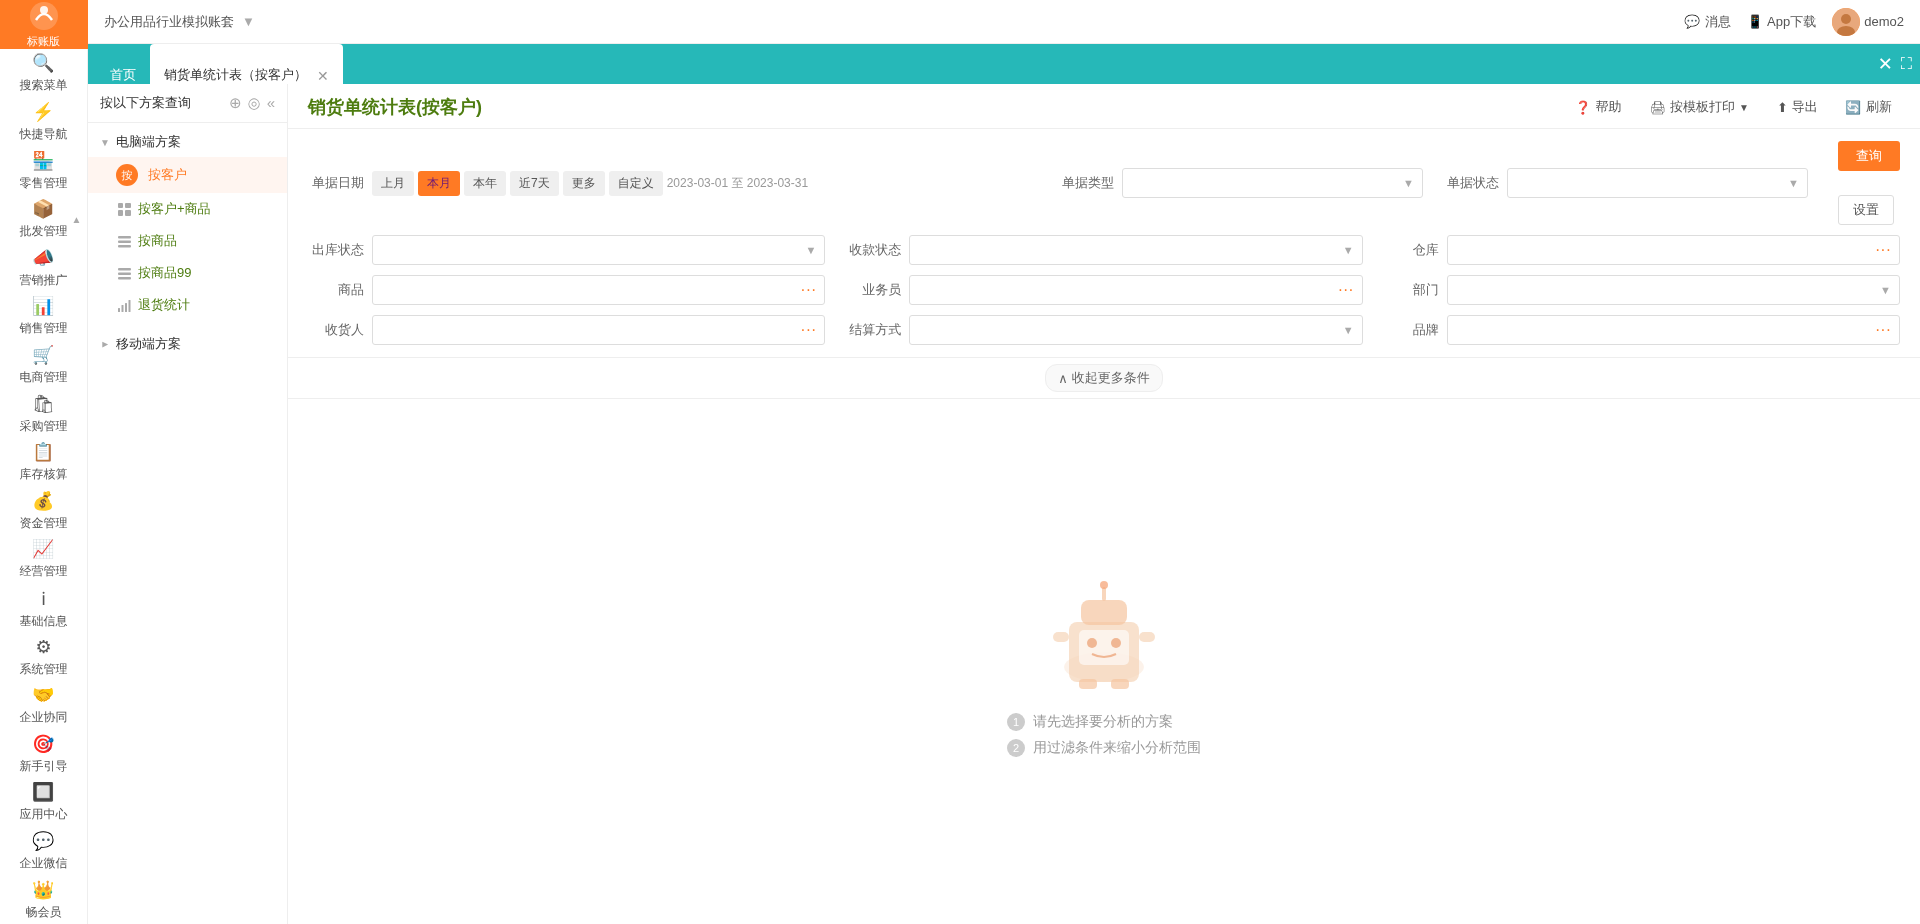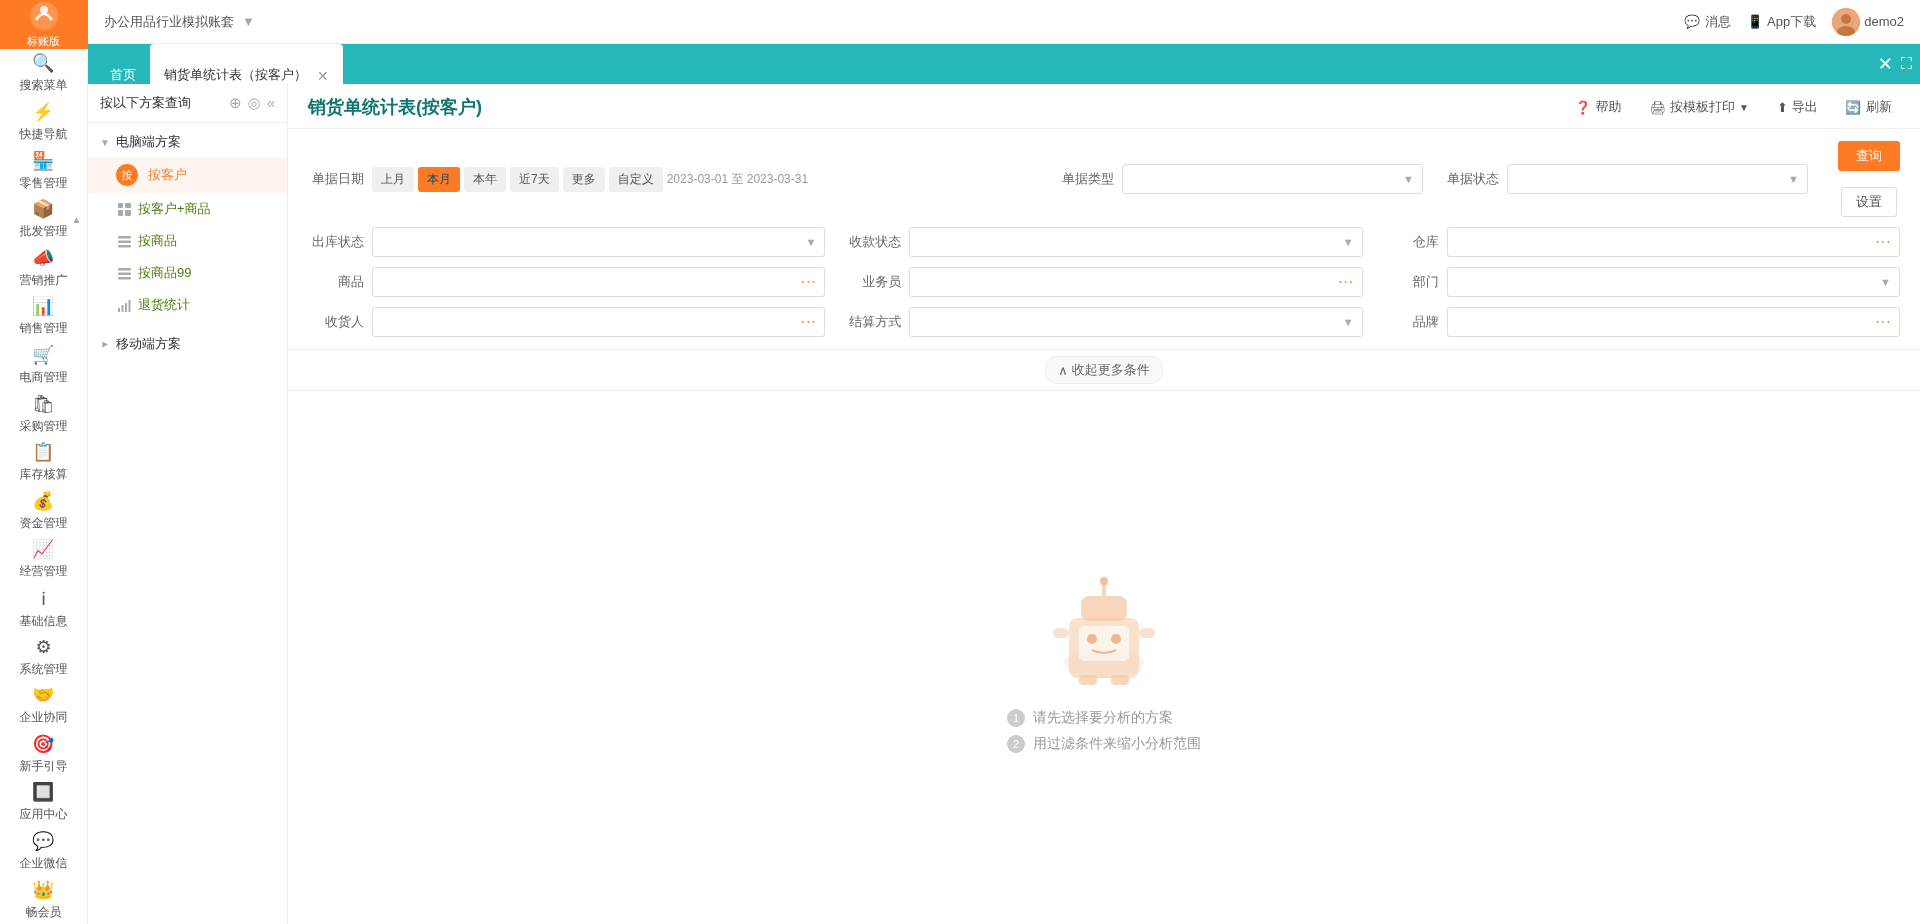--- a/index.html
+++ b/index.html
@@ -46,48 +46,48 @@
     .scheme-item { display: flex; align-items: center; padding: 7px 12px 7px 28px; cursor: pointer; color: #4d7c0f; font-size: 13px; gap: 6px; }
     .scheme-item.active { color: #ff7a24; background: #fff5f0; }
     .scheme-icon { width: 16px; height: 16px; display: flex; align-items: center; justify-content: center; font-size: 13px; }
     .scheme-item-circle { width: 22px; height: 22px; border-radius: 50%; background: #ff7a24; color: #fff; display: flex; align-items: center; justify-content: center; font-size: 11px; margin-right: 4px; }
 
     
     .right-panel { flex: 1; display: flex; flex-direction: column; overflow: hidden; }
 
     
     .page-header { background: #fff; padding: 10px 20px 8px; display: flex; align-items: center; justify-content: space-between; border-bottom: 1px solid #eee; }
-    .page-title { font-size: 18px; font-weight: 600; color: #0f766e; }
+    .page-title { font-size: 18px; font-weight: 600; color: #4d7c0f; }
     .page-actions { display: flex; align-items: center; gap: 12px; }
     .page-action-btn { display: flex; align-items: center; gap: 4px; color: #555; font-size: 13px; cursor: pointer; padding: 4px 8px; border-radius: 3px; }
 
     
     .filter-area { background: #fff; padding: 12px 20px; border-bottom: 1px solid #eee; }
     .filter-row { display: flex; align-items: center; margin-bottom: 10px; gap: 20px; }
     .filter-row:last-child { margin-bottom: 0; }
     .filter-item { display: flex; align-items: center; gap: 8px; flex: 1; }
     .filter-label { color: #666; font-size: 13px; white-space: nowrap; min-width: 56px; text-align: right; }
     .filter-select { flex: 1; height: 30px; border: 1px solid #ddd; border-radius: 3px; padding: 0 8px; font-size: 13px; color: #333; background: #fff; display: flex; align-items: center; justify-content: space-between; cursor: pointer; }
     .filter-select .placeholder { color: #ccc; }
     .filter-dots { color: #ff7a24; cursor: pointer; font-size: 16px; }
 
     
     .date-filter { display: flex; align-items: center; gap: 4px; }
     .date-btn { padding: 3px 8px; border-radius: 3px; font-size: 12px; cursor: pointer; border: 1px solid transparent; color: #555; }
-    .date-btn.active { background: #ff7a24; color: #0c4a6e; border-radius: 3px; }
+    .date-btn.active { background: #ff7a24; color: #701a75; border-radius: 3px; }
     .date-range-text { font-size: 12px; color: #999; }
 
     
     .collapse-row { display: flex; justify-content: center; padding: 6px 0; background: #fff; }
     .collapse-btn { display: flex; align-items: center; gap: 4px; color: #666; font-size: 13px; cursor: pointer; padding: 4px 12px; border-radius: 12px; border: 1px solid #eee; background: #f9f9f9; }
 
     
     .query-btn { background: #ff7a24; color: #fff; border: none; padding: 6px 18px; border-radius: 3px; font-size: 13px; cursor: pointer; white-space: nowrap; }
     .settings-btn { background: #fff; color: #555; border: 1px solid #ddd; padding: 5px 14px; border-radius: 3px; font-size: 13px; cursor: pointer; white-space: nowrap; margin-top: 4px; }
-    .right-btns { display: flex; flex-direction: column; align-items: center; gap: 12px; padding-left: 10px; }
+    .right-btns { display: flex; flex-direction: column; align-items: flex-start; gap: 20px; padding-left: 10px; }
 
     
     .empty-state { flex: 1; display: flex; flex-direction: column; align-items: center; justify-content: center; gap: 16px; background: #fff; margin: 0; }
     .empty-tips { display: flex; flex-direction: column; gap: 8px; }
     .empty-tip { display: flex; align-items: center; gap: 8px; color: #999; font-size: 14px; }
     .tip-num { width: 18px; height: 18px; border-radius: 50%; background: #ccc; color: #fff; display: flex; align-items: center; justify-content: center; font-size: 11px; }
 
     
     .filter-wrapper { overflow-y: auto; }
 

